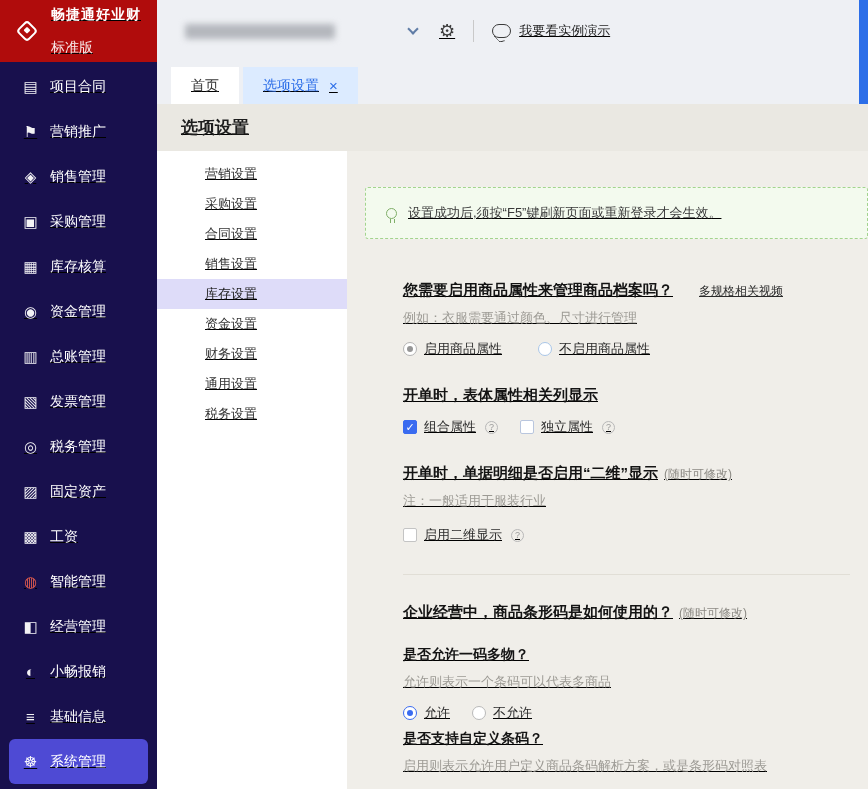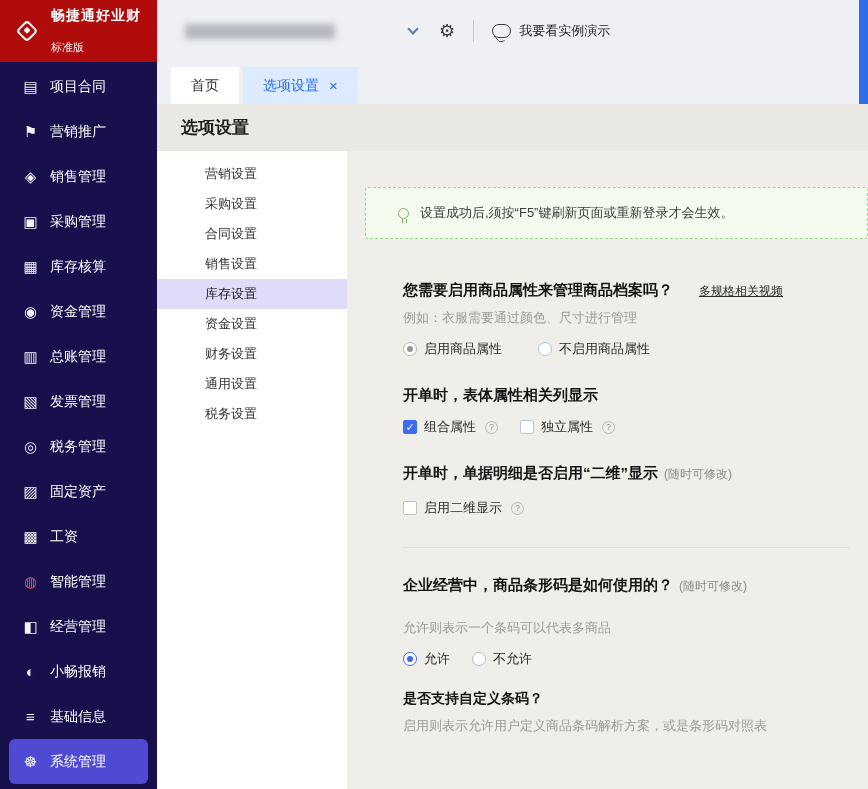--- a/index.html
+++ b/index.html
@@ -1,27 +1,27 @@
 <!DOCTYPE html>
 <html><head>
 <meta charset="utf-8">
 <style>
   * { margin:0; padding:0; box-sizing:border-box; }
   html,body { width:868px; height:789px; overflow:hidden; }
   body { font-family:"Liberation Sans","DejaVu Sans",sans-serif; }
-  .app { width:868px; height:789px; display:flex; overflow:hidden; background:#404040; position:relative; }
+  .app { width:868px; height:789px; display:flex; overflow:hidden; background:#404040; position:relative;text-decoration:underline; }
 
   
   .sidebar { width:157px; min-width:157px; height:100%; background:#18104d; display:flex; flex-direction:column; }
   .logo { height:62px; background:#b00c0c; display:flex; align-items:center; padding-left:12px; gap:9px; }
   .logo-mark { width:30px; height:30px; display:flex; align-items:center; justify-content:center; }
   .logo-mark i { display:block; width:16px; height:16px; border:2.5px solid #fff; border-radius:4px; transform:rotate(45deg); position:relative; }
   .logo-mark i::after { content:""; position:absolute; left:3px; top:3px; width:5px; height:5px; background:#fff; border-radius:1px; }
   .logo-title { color:#fff; font-size:14px; font-weight:bold; letter-spacing:1px; }
-  .logo-sub { color:#fff; font-size:11px; margin-top:15px; opacity:.92; }
+  .logo-sub { color:#fff; font-size:14px; margin-top:15px; opacity:.92; }
   .side-list { flex:1; padding-top:2px; }
   .side-item { display:flex; align-items:center; gap:10px; height:45px; margin:0 9px; padding-left:12px; border-radius:6px; color:#fff; font-size:14px; cursor:pointer; }
   .side-item .glyph { font-size:15px; width:19px; text-align:center; opacity:.95; }
   .side-item.on { background:#4e4ad4; }
 
   
   .main { flex:1; min-width:0; display:flex; flex-direction:column; position:relative; }
   .blue-sliver { position:absolute; right:0; top:0; width:9px; height:104px; background:#2c6ee8; z-index:6; }
 
   .topbar { height:62px; background:#eef0f4; display:flex; align-items:center; padding-left:20px; }
@@ -40,21 +40,21 @@
   .tab-close { font-size:15px; color:#2c6ee8; cursor:pointer; line-height:1; }
 
   .titlebar { height:47px; background:#eae8e2; display:flex; align-items:center; padding-left:24px; font-size:17px; font-weight:bold; color:#1d1d1d; }
 
   .content { flex:1; display:flex; min-height:0; }
   .subnav { width:190px; min-width:190px; background:#ffffff; padding-top:8px; }
   .subnav-item { height:30px; line-height:30px; padding-left:48px; font-size:13px; color:#333; cursor:pointer; }
   .subnav-item.on { background:#dedcf9; color:#1d1d1d; }
 
   .panel { flex:1; background:#f0eee9; padding:36px 0 0 18px; overflow:hidden; }
-  .notice { border:1px dashed #a3d48e; background:#f3faee; border-radius:3px; height:52px; display:flex; align-items:center; gap:11px; padding-left:32px; font-size:13px; color:#3a3a3a; }
+  .notice { border:1px dashed #a3d48e; background:#f3faee; border-radius:3px; height:52px; display:flex; align-items:center; gap:11px; padding-left:20px; font-size:13px; color:#3a3a3a; }
   .bulb { width:11px; height:11px; border:1.5px solid #7fae68; border-radius:50%; position:relative; }
   .bulb::after { content:""; position:absolute; left:2.5px; bottom:-5px; width:3px; height:3.5px; border-left:1.5px solid #7fae68; border-right:1.5px solid #7fae68; }
 
   .qa { margin-left:38px; }
   .qa1 { margin-top:42px; }
   .q-title { display:flex; align-items:flex-end; font-size:15px; font-weight:bold; color:#141414; }
   .q-title.small { font-size:14px; }
   .q-link { font-size:12px; font-weight:normal; color:#2b2b2b; text-decoration:underline; margin-left:26px; cursor:pointer; }
   .q-suffix { font-size:12px; font-weight:normal; color:#8c8a84; margin-left:6px; }
   .q-hint { font-size:13px; color:#9c9a94; margin-top:9px; }
@@ -73,21 +73,21 @@
   .checkbox.blueborder { border-color:#b9c6de; }
   .checkbox.on { background:#3a6bf0; border-color:#3a6bf0; }
   .checkbox.on::after { content:"✓"; position:absolute; left:1.5px; top:-0.5px; color:#fff; font-size:11px; font-weight:bold; }
 
   .help { width:13px; height:13px; border:1px solid #b8b8b8; border-radius:50%; display:inline-flex; align-items:center; justify-content:center; margin-left:2px; cursor:pointer; }
   .help::after { content:"?"; font-size:9px; color:#9a9a9a; }
 
   .hr { height:1px; background:#e1ded6; margin:30px 18px 0 38px; }
   .mt28 { margin-top:28px; }
   .mt24 { margin-top:24px; }
-  .mt22 { margin-top:22px; }
+  .mt22 { margin-top:8px; }
   .note { font-size:13px; color:#9c9a94; margin-top:9px; }
 </style>
 </head>
 <body>
 
 <div class="app">
 
   <aside class="sidebar">
     <div class="logo">
       <span class="logo-mark">
@@ -272,39 +272,43 @@
               <span class="help"></span>
             </label>
           </div>
         </div>
 
         <div class="qa mt28">
           <div class="q-title">
             <span>开单时，单据明细是否启用“二维”显示</span>
             <span class="q-suffix">(随时可修改)</span>
           </div>
+          <div class="note">注：一般适用于服装行业</div>
           <div class="opts" style="margin-top:16px;text-align:center;">
             <label class="opt">
               <span class="checkbox"></span>
               <span>启用二维显示</span>
               <span class="help"></span>
             </label>
           </div>
         </div>
 
         <div class="hr"></div>
 
         <div class="qa mt28">
           <div class="q-title">
             <span>企业经营中，商品条形码是如何使用的？</span>
             <span class="q-suffix">(随时可修改)</span>
           </div>
         </div>
 
         <div class="qa mt24">
+          <div class="q-title small">
+            <span>是否允许一码多物？</span>
+          </div>
           <div class="q-hint">允许则表示一个条码可以代表多商品</div>
           <div class="opts tight">
             <label class="opt">
               <span class="radio on"></span>
               <span>允许</span>
             </label>
             <label class="opt">
               <span class="radio"></span>
               <span>不允许</span>
             </label>

